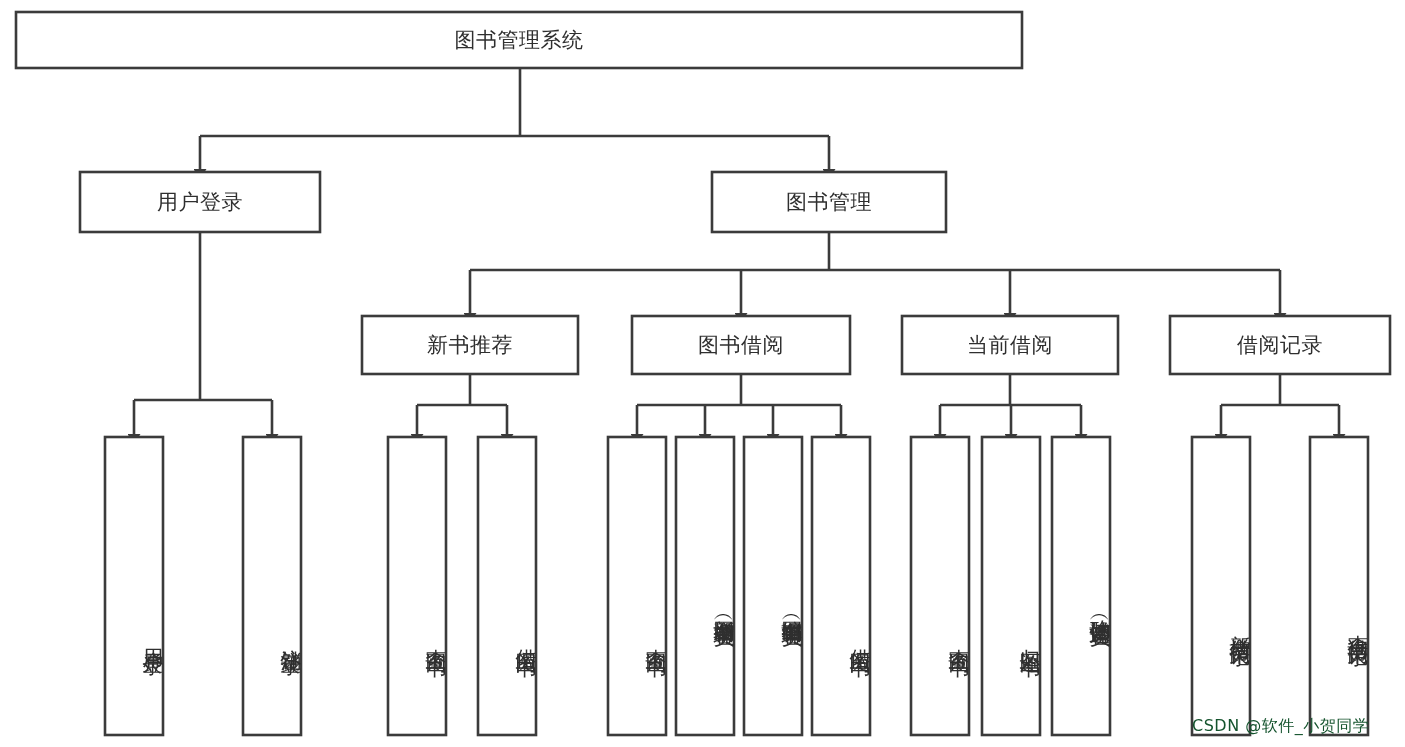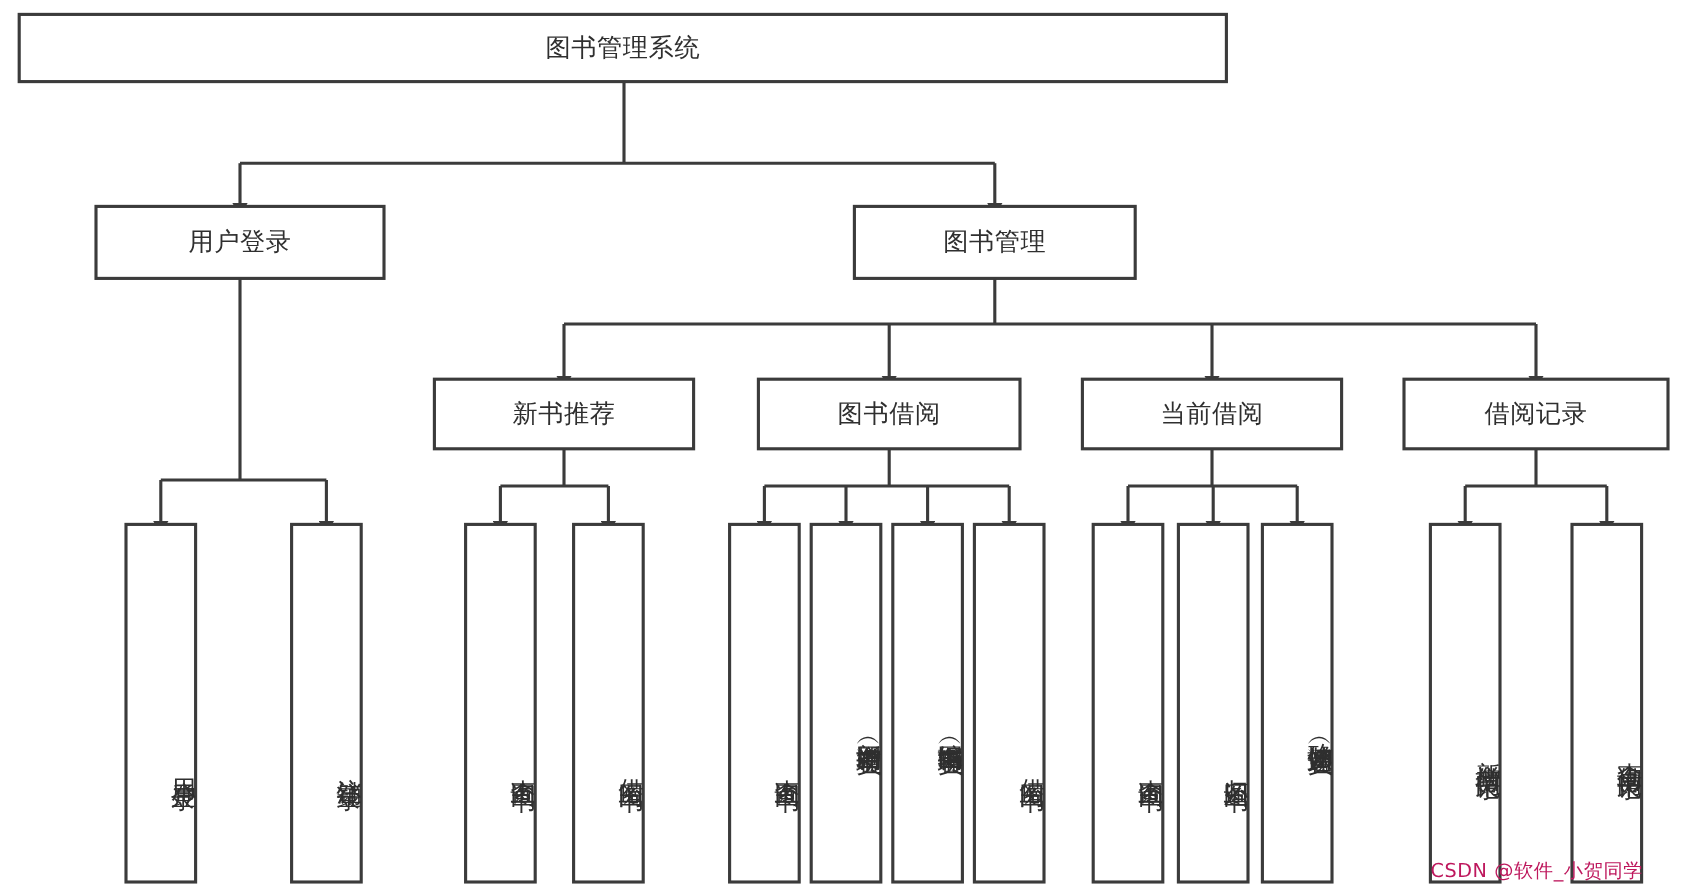--- a/index.html
+++ b/index.html
@@ -62,21 +62,21 @@
     color: #2f2f2f;
     font-family: "DejaVu Sans", "Liberation Sans", sans-serif;
     font-size: 21px;
     line-height: 1;
     letter-spacing: 2.5px;
     white-space: nowrap;
     pointer-events: none;
   }
   .watermark {
     position: absolute;
-    color: #be185d;
+    color: #14532d;
     font-family: "DejaVu Sans", "Liberation Sans", sans-serif;
     font-size: 16px;
     white-space: nowrap;
     letter-spacing: 0.5px;
   }
 </style>
 </head>
 <body>
 
 <div id="diagram-root">

